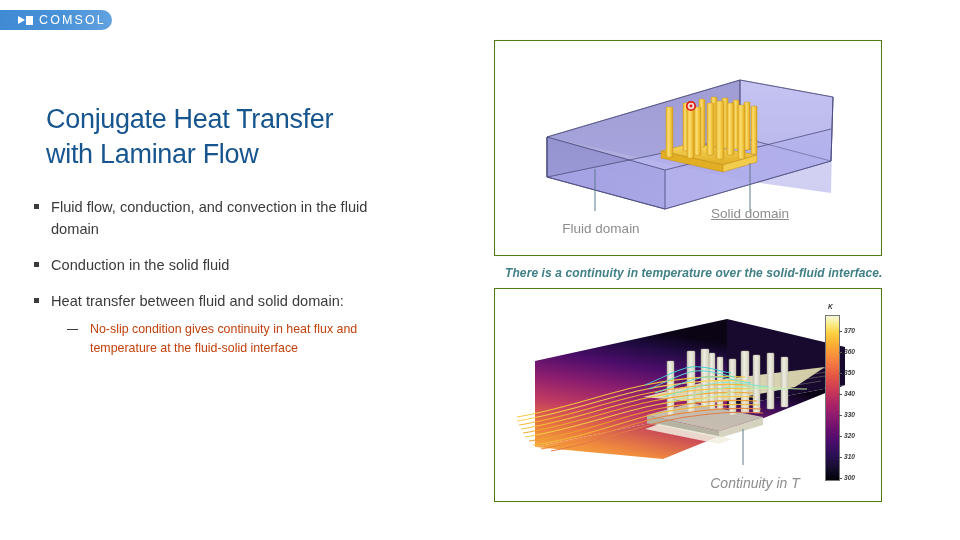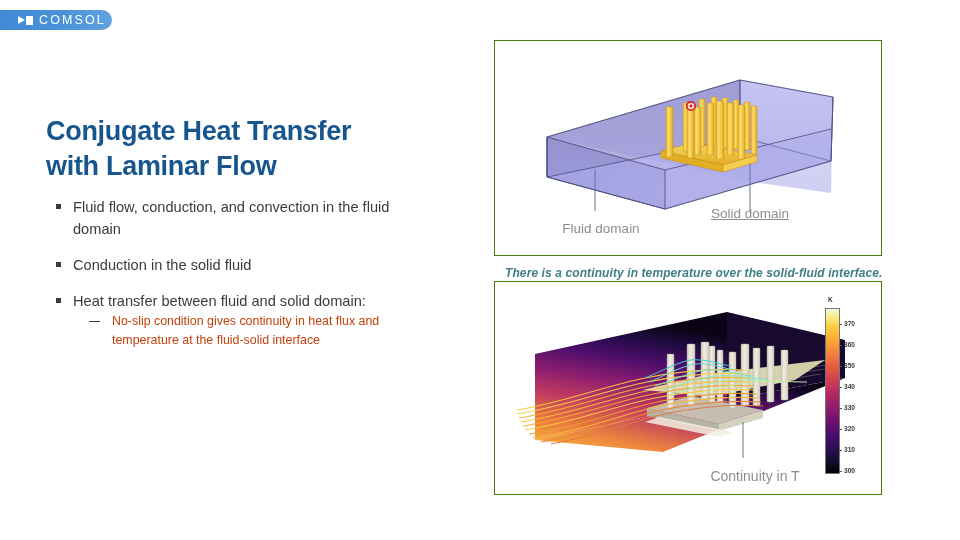--- a/index.html
+++ b/index.html
@@ -22,27 +22,27 @@
   }
   .logo-mark{display:flex;align-items:center;gap:1px;margin-right:6px;}
   .lm-a{width:0;height:0;border-left:7px solid #ffffff;border-top:4px solid transparent;border-bottom:4px solid transparent;}
   .lm-b{width:7px;height:9px;background:#ffffff;}
   .logo-text{
     color:#ffffff;font-size:12.5px;letter-spacing:2.1px;font-weight:400;
     font-family:"Liberation Sans", sans-serif;
   }
   
   .title{
-    position:absolute;left:46px;top:96px;width:320px;
+    position:absolute;left:46px;top:84px;width:320px;
     color:#17558f;
-    font-size:27px;line-height:35px;font-weight:bold;
+    font-size:27px;line-height:35px;font-weight:normal;
     letter-spacing:-0.3px;
   }
   
-  .bullets{position:absolute;left:56px;top:196px;width:340px;}
+  .bullets{position:absolute;left:34px;top:196px;width:340px;}
   .b1{
     display:flex;margin-bottom:14px;
     color:#3b3b3b;font-size:14.6px;line-height:22px;
   }
   .b1 .mk{
     width:5px;height:5px;background:#3b3b3b;flex:0 0 auto;
     margin-top:8px;margin-right:12px;
   }
   .b1 .tx{flex:1 1 auto;}
   .sub{
@@ -54,21 +54,21 @@
     margin-top:9px;margin-right:12px;
   }
   
   .card{
     position:absolute;background:#ffffff;
     border:1px solid #4d7c0f;
     box-shadow:0 0 2px rgba(0,0,0,.045);
     overflow:hidden;
   }
   #card-top{left:494px;top:40px;width:386px;height:214px;}
-  #card-bot{left:494px;top:281px;width:386px;height:212px;}
+  #card-bot{left:494px;top:288px;width:386px;height:212px;font-style:italic;}
   .figcaption{
     position:absolute;left:505px;top:266px;width:380px;
     color:#3f7f85;font-size:12px;font-style:italic;font-weight:bold;
     letter-spacing:.1px;
   }
   
   .fig{position:absolute;left:0;top:0;width:100%;height:100%;}
   .leader{stroke:#5e7b8c;stroke-width:1;}
   
   .cbar-wrap{position:absolute;right:16px;top:14px;width:46px;height:182px;}
@@ -112,21 +112,21 @@
   </div>
 
   <div>
     <div class="b1">
       <span class="mk"></span>
       <span class="tx">Conduction in the solid fluid</span>
     </div>
   </div>
 
   <div>
-    <div class="b1" style="margin-bottom:0">
+    <div class="b1" style="margin-bottom:8px">
       <span class="mk"></span>
       <span class="tx">Heat transfer between fluid and solid domain:</span>
     </div>
     <div class="sub">
       <span class="mk2"></span>
       <span class="tx">No-slip condition gives continuity in heat flux and temperature at the fluid-solid interface</span>
     </div>
   </div>
 
 </div>

